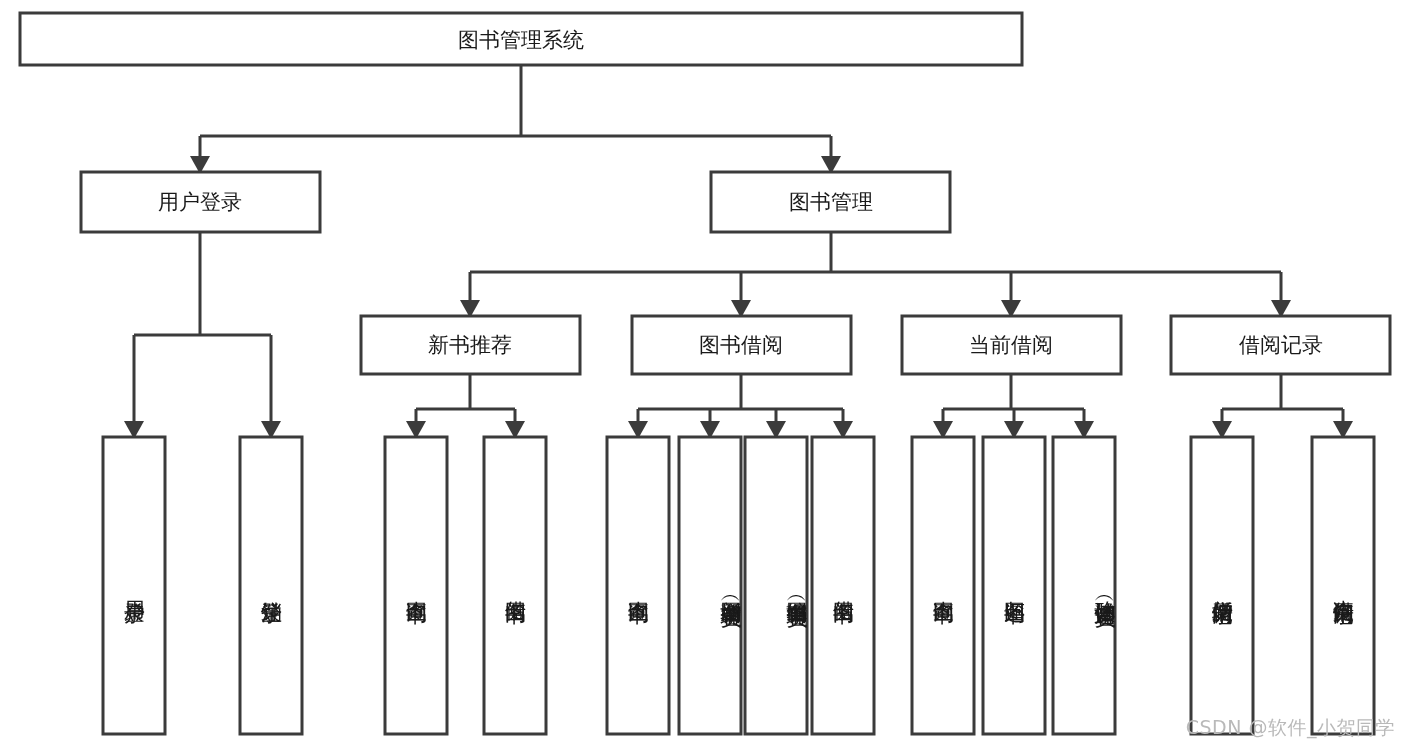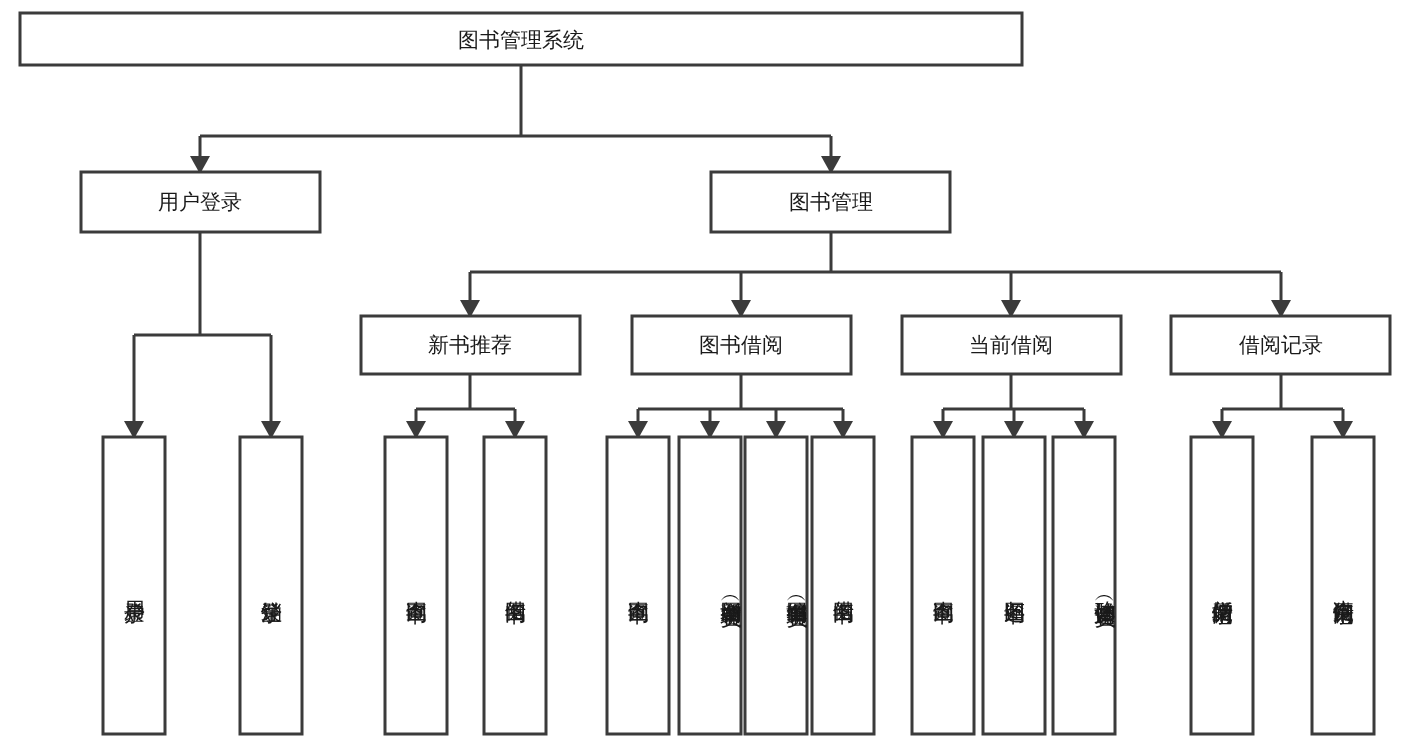--- a/index.html
+++ b/index.html
@@ -197,14 +197,15 @@
   <div class="leaf-label centered" style="left:912px; top:437px; width:62px; height:297px;">查询图书</div>
 
   <div class="leaf-label centered" style="left:983px; top:437px; width:62px; height:297px;">归还图书</div>
 
   <div class="leaf-label" style="left:1053px; top:443px; width:62px; height:291px;">确认归还（管理员）</div>
 
   <div class="leaf-label centered" style="left:1191px; top:437px; width:62px; height:297px;">新增借阅记录</div>
 
   <div class="leaf-label centered" style="left:1312px; top:437px; width:62px; height:297px;">查询借阅记录</div>
 
+  <div class="watermark">CSDN @软件_小贺同学</div>
 
 </div>
 
 </body></html>

